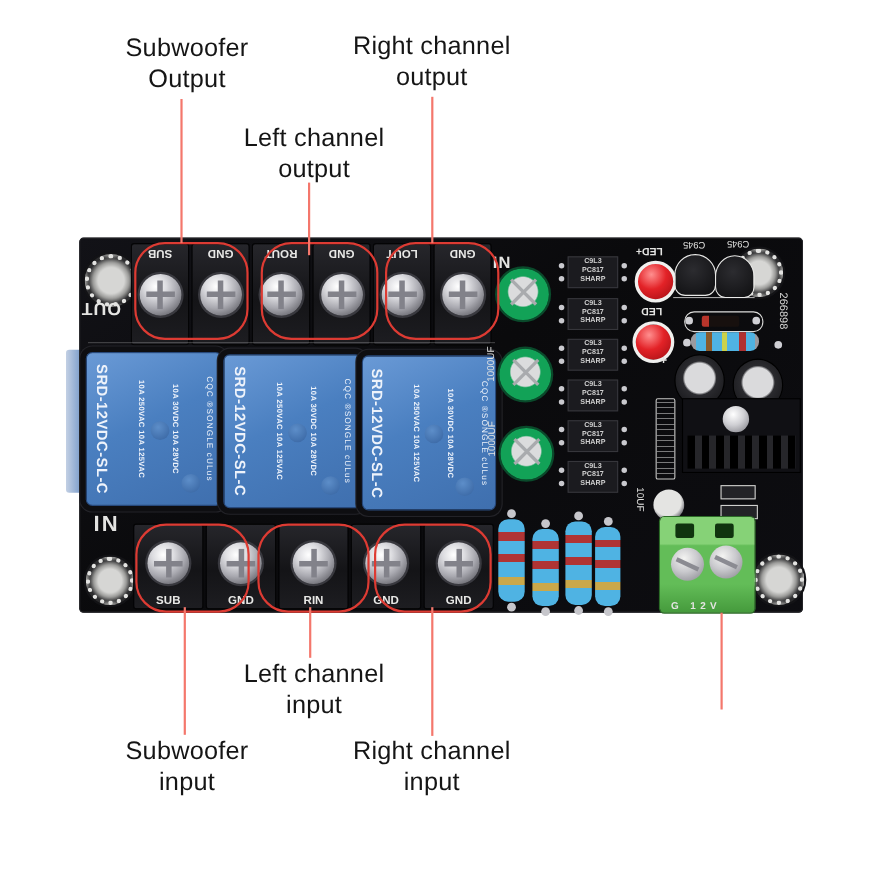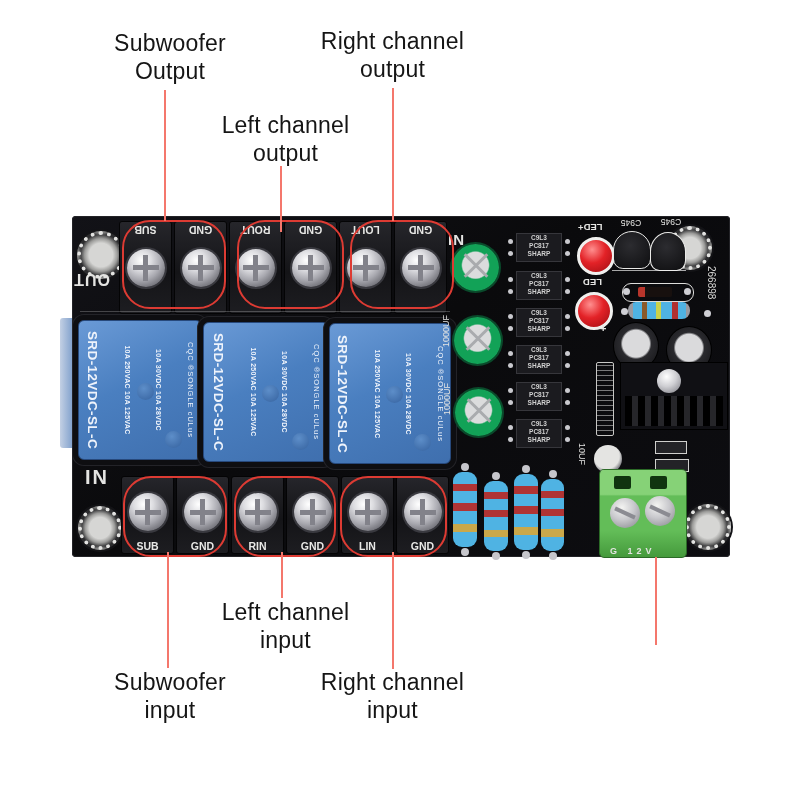--- a/index.html
+++ b/index.html
@@ -299,24 +299,20 @@
       <div class="tunit">
         <span class="screw" style="margin-top:-22px;"></span>
         <span class="tlabel" style="bottom:1px;">RIN</span>
         </div>
       <div class="tunit">
         <span class="screw" style="margin-top:-22px;"></span>
         <span class="tlabel" style="bottom:1px;">GND</span>
         </div>
       <div class="tunit">
         <span class="screw" style="margin-top:-22px;"></span>
-        <span class="tlabel" style="bottom:1px;">LIN</span>
-        </div>
-      <div class="tunit">
-        <span class="screw" style="margin-top:-22px;"></span>
         <span class="tlabel" style="bottom:1px;">GND</span>
         </div>
     </div>
 
     <div class="pterm" style="left:528px;top:254px;width:86px;height:87px;">
       <div class="pslot" style="left:14px;top:6px;"></div>
       <div class="pslot" style="left:50px;top:6px;"></div>
       <div class="pscrew" style="left:10px;top:28px;"></div>
       <div class="pscrew" style="left:45px;top:26px;"></div>
     </div>

